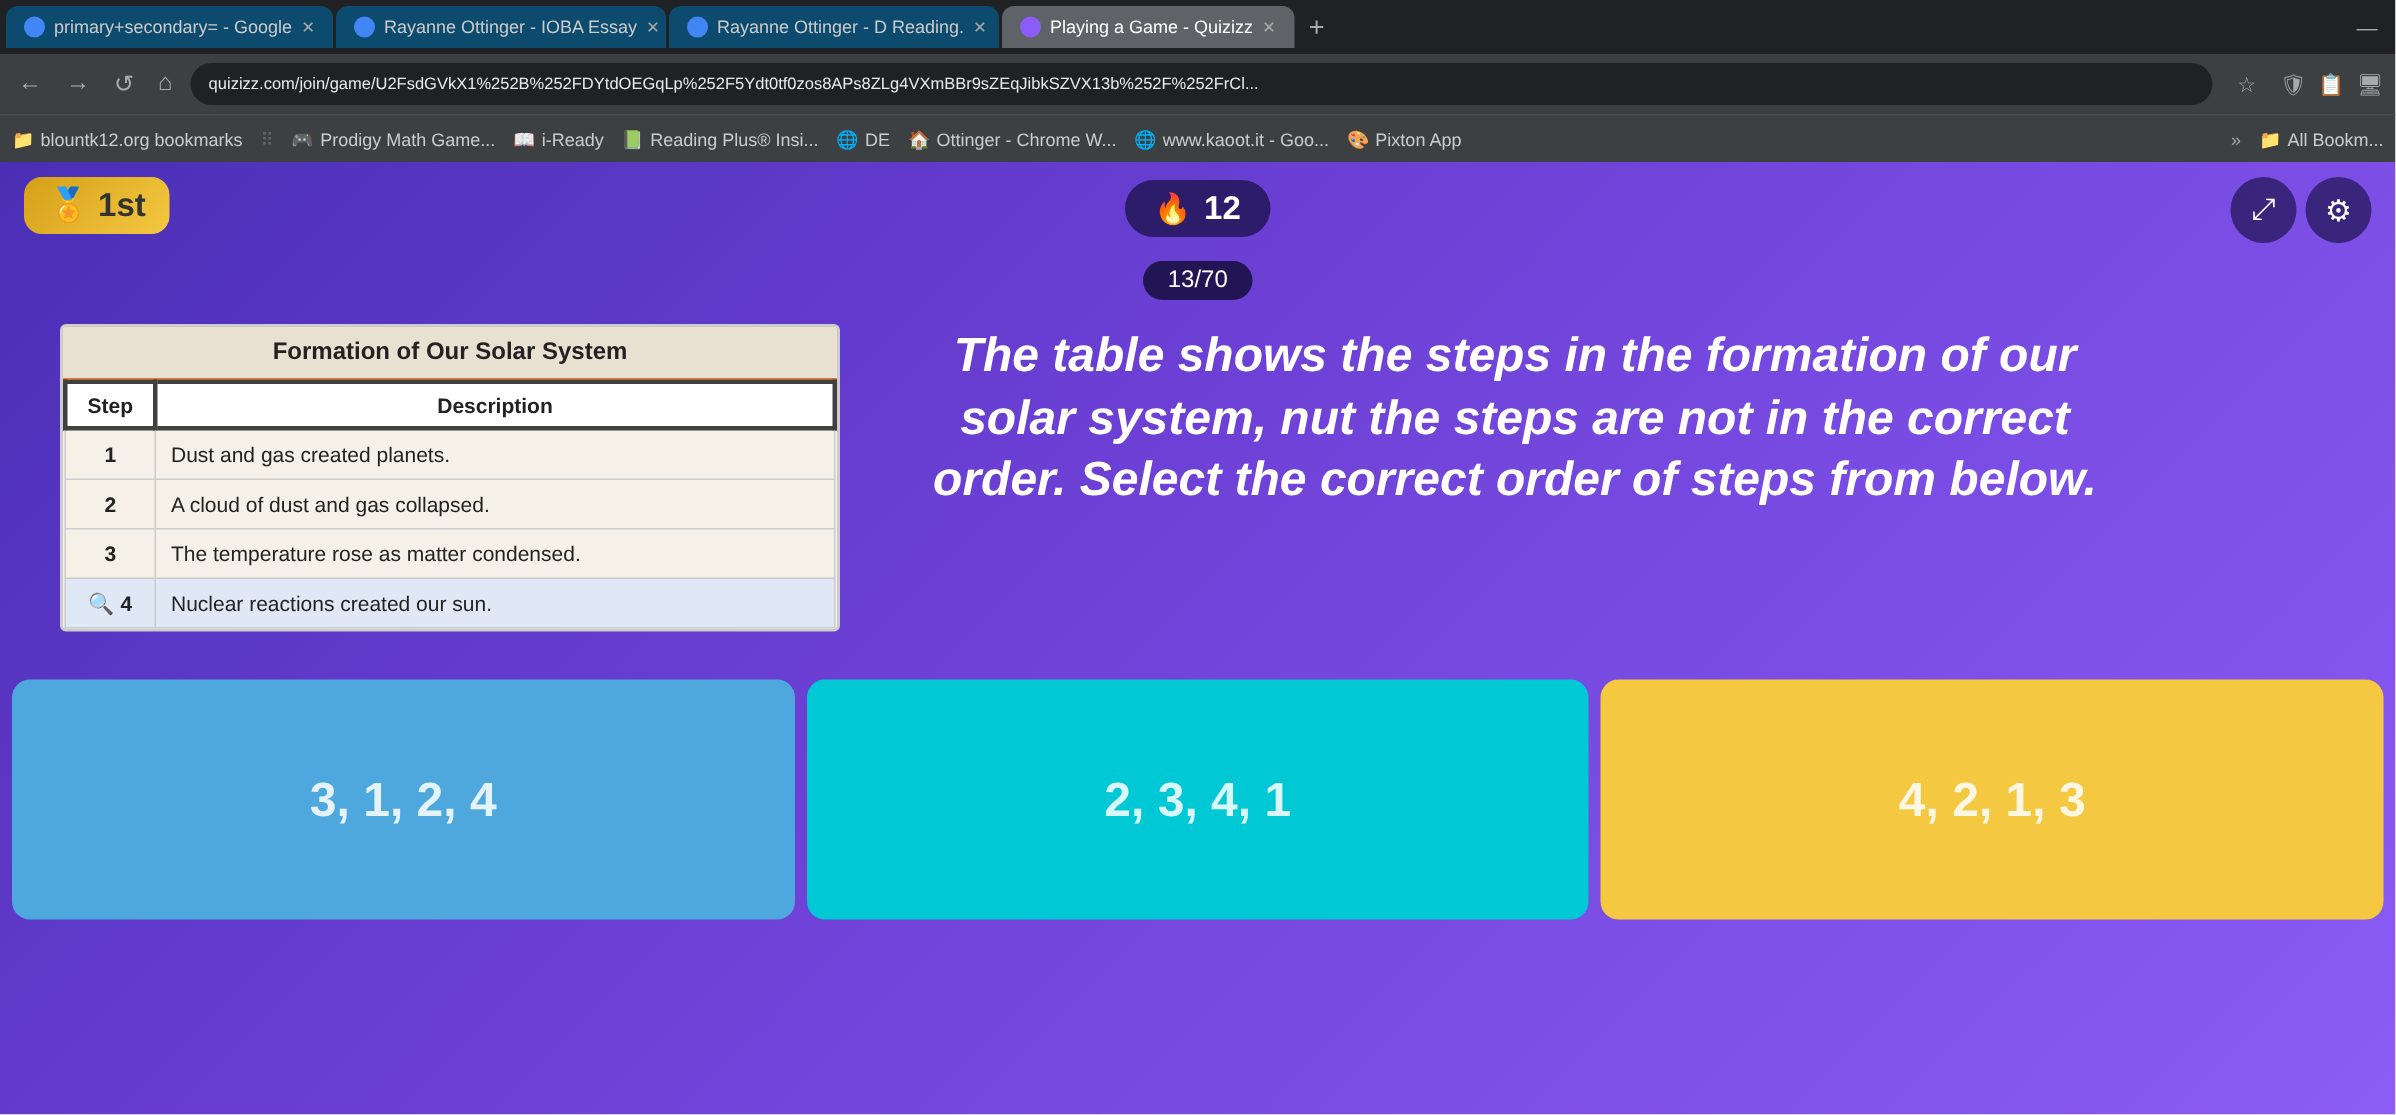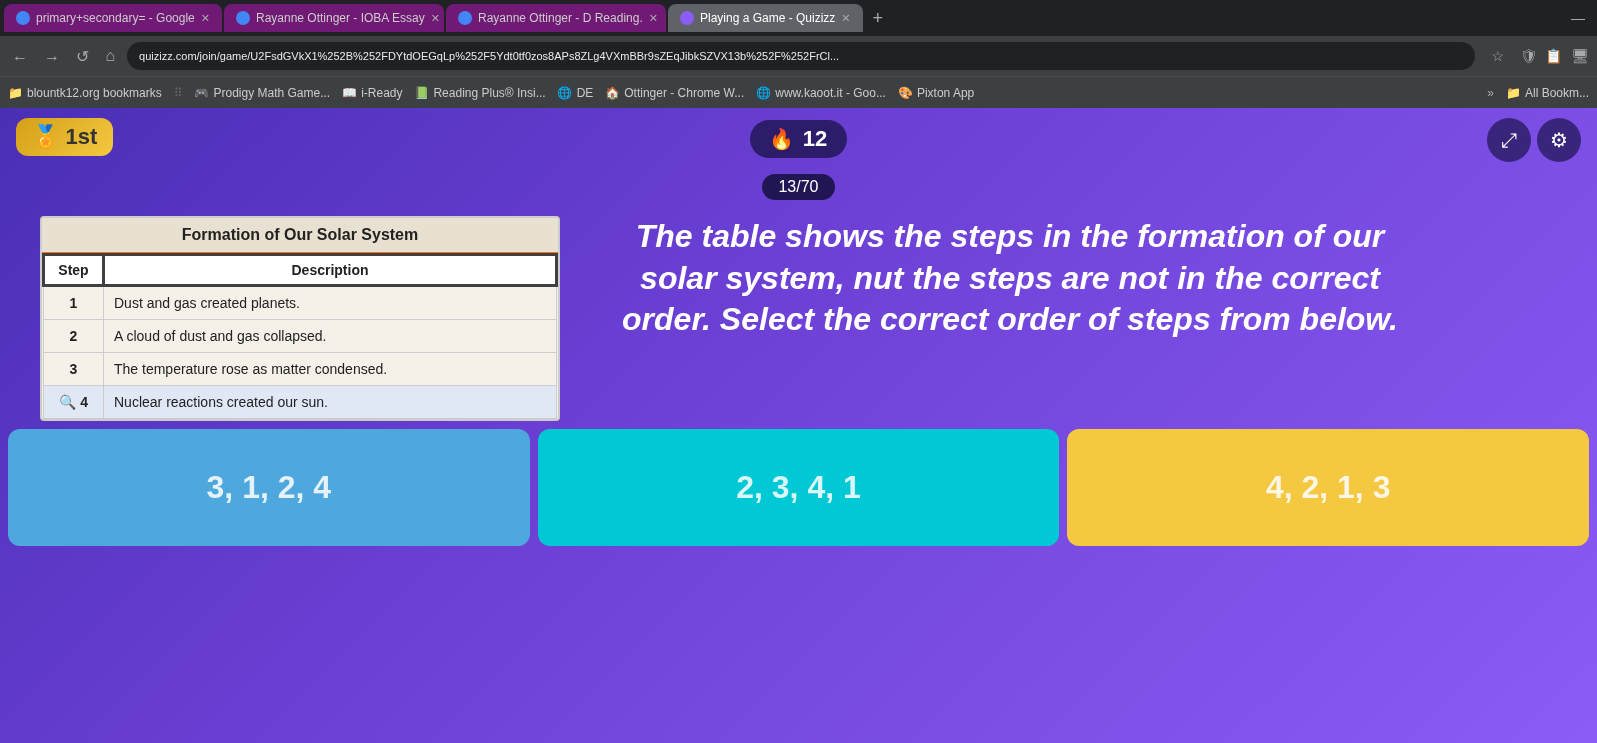--- a/index.html
+++ b/index.html
@@ -13,21 +13,21 @@
       gap: 2px;
     }
     .tab {
       display: flex;
       align-items: center;
       height: 28px;
       padding: 0 12px;
       border-radius: 8px 8px 0 0;
       font-size: 12px;
       color: #ccc;
-      background: #701a75;
+      background: #0c4a6e;
       gap: 6px;
       max-width: 220px;
       white-space: nowrap;
       overflow: hidden;
     }
     .tab.active {
       background: #5f6368;
       color: #fff;
     }
     .tab-icon {
@@ -258,22 +258,22 @@
       line-height: 1.3;
       max-width: 820px;
       text-align: center;
     }
 
     
     .answer-options {
       display: flex;
       gap: 8px;
       padding: 0 8px;
-      margin-top: 0;
-      height: 117px;
+      margin-top: 24px;
+      height: 160px;
     }
     .answer-option {
       flex: 1;
       border-radius: 12px;
       display: flex;
       align-items: center;
       justify-content: center;
       font-size: 32px;
       font-weight: bold;
       color: rgba(255,255,255,0.85);

